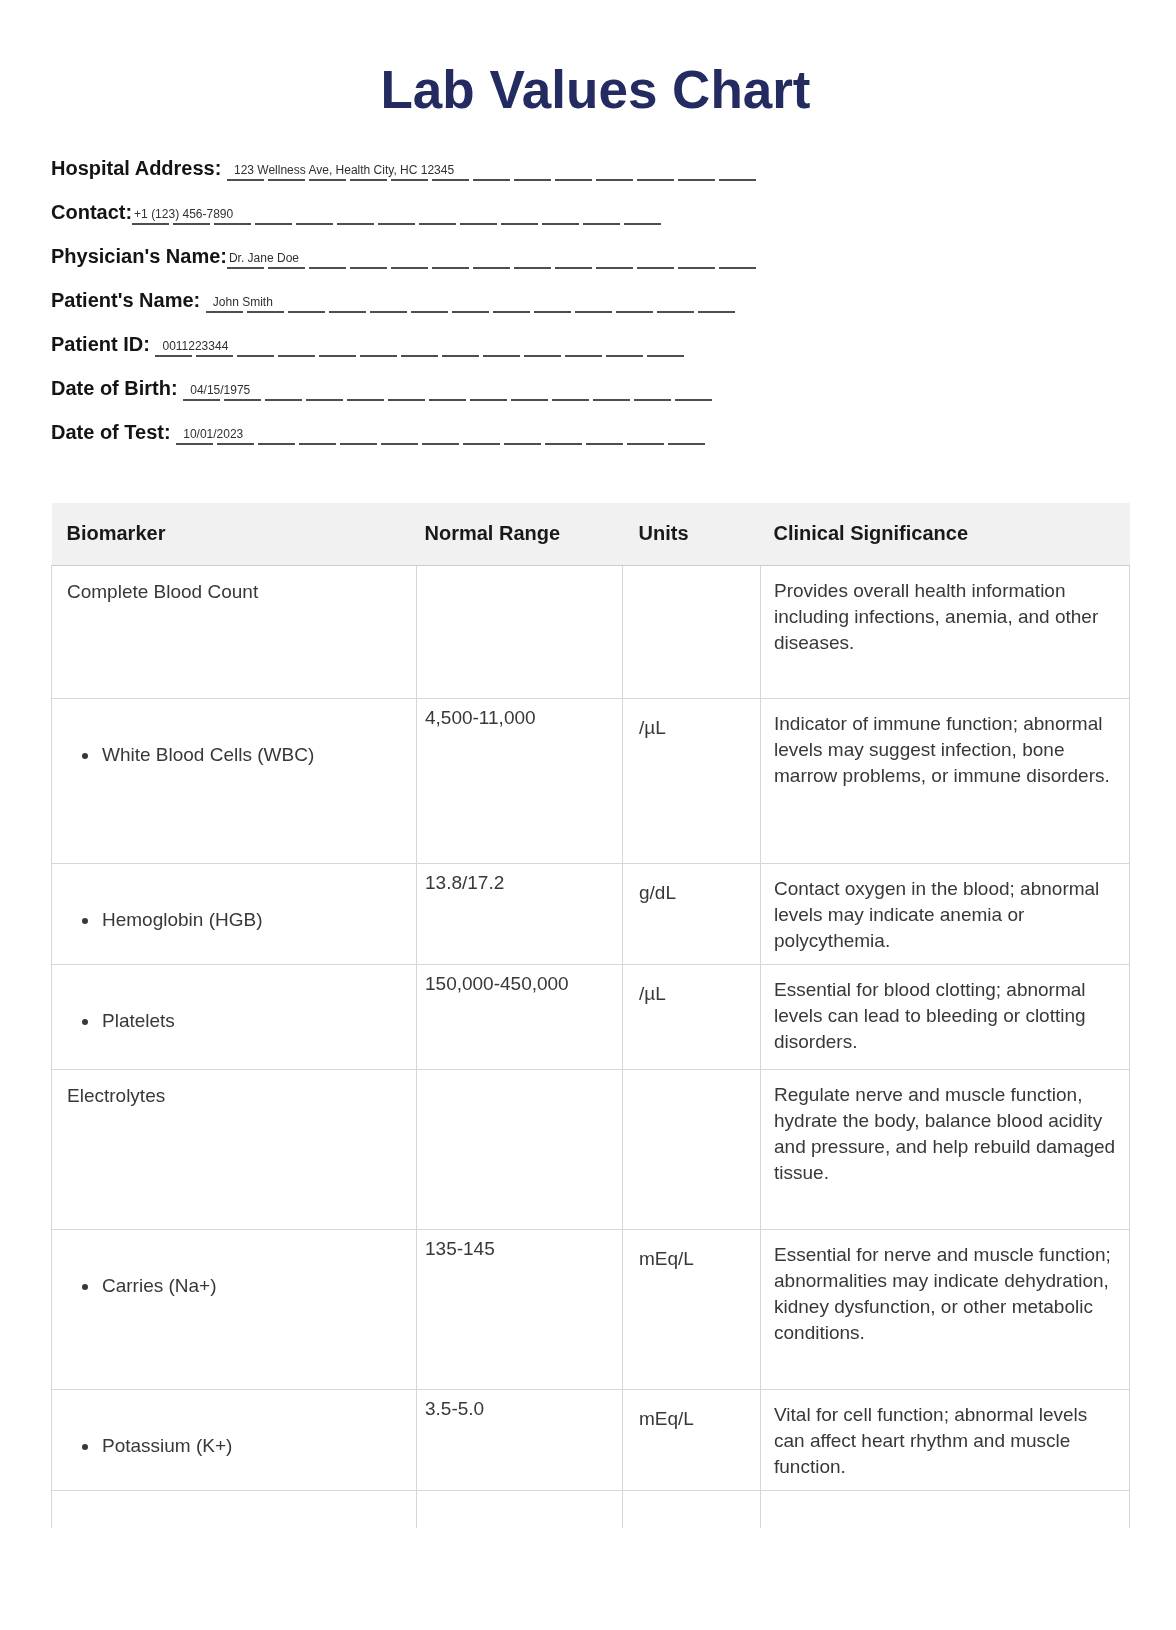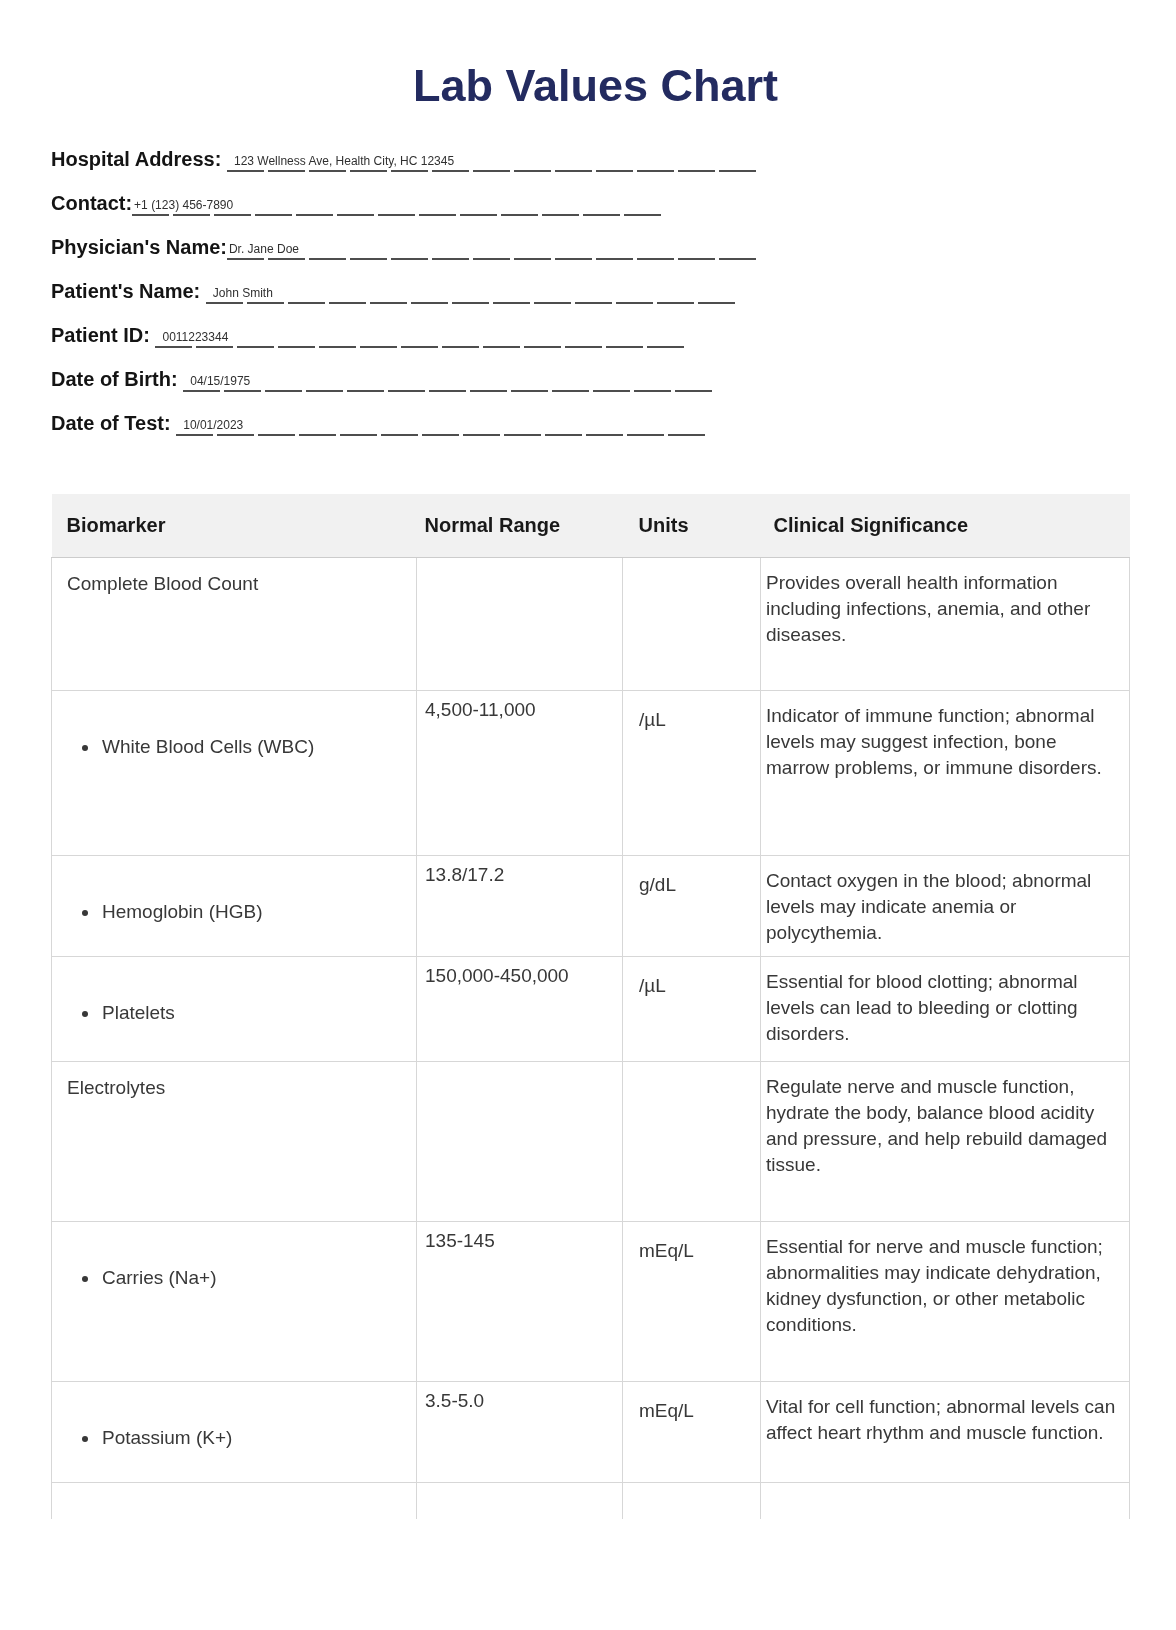--- a/index.html
+++ b/index.html
@@ -8,21 +8,21 @@
     width: 1176px; height: 1630px;
     background: #ffffff;
     font-family: "Liberation Sans", "DejaVu Sans", sans-serif;
     overflow: hidden;
   }
   .page { width: 1176px; height: 1630px; }
 
   h1.doc-title {
     margin: 62px 0 0 0;
     text-align: center;
-    font-size: 45px;
+    font-size: 53px;
     line-height: 1.05;
     font-weight: bold;
     color: #232b60;
     padding-left: 15px;
   }
 
   .fields { margin: 36px 0 0 51px; }
   .field {
     display: flex;
     align-items: flex-end;
@@ -78,21 +78,21 @@
   th.c4 { padding-left: 13px; }
 
   td {
     border: 1px solid #d7d7d7;
     vertical-align: top;
     line-height: 26px;
   }
   td.c1 { padding: 13px 10px 8px 15px; }
   td.c2 { padding: 6px 8px 8px 8px; }
   td.c3 { padding: 16px 6px 8px 16px; }
-  td.c4 { padding: 12px 12px 10px 5px; }
+  td.c4 { padding: 12px 12px 10px 13px; }
 
   td.c1 ul { margin: 30px 0 0 0; padding: 0 0 0 33px; }
   td.c1 li { padding-left: 2px; }
 
   tr.cut td { border-bottom: none; }
 </style>
 </head>
 <body>
 
 <div class="page">

